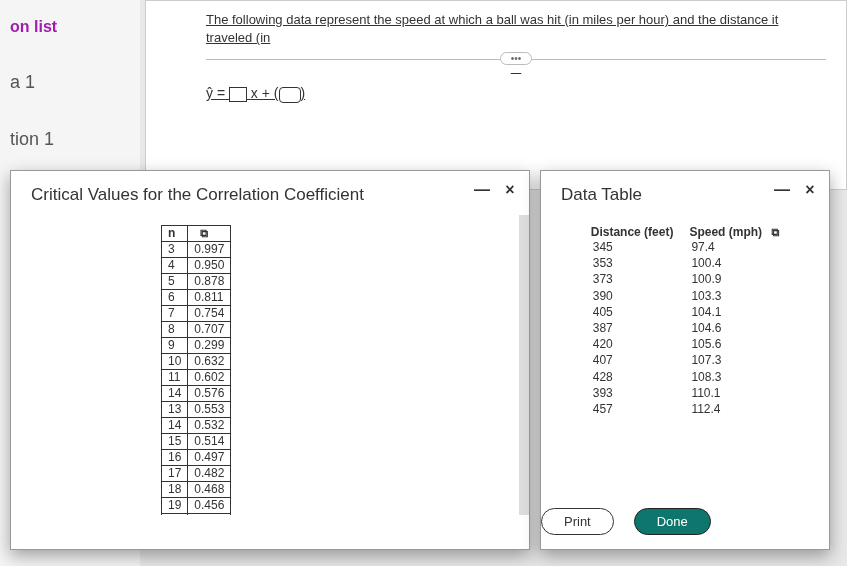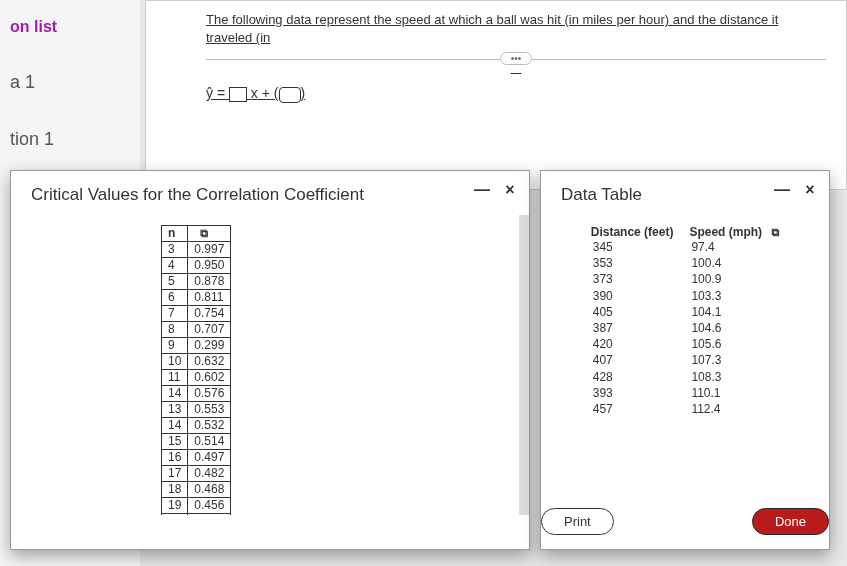--- a/index.html
+++ b/index.html
@@ -125,30 +125,30 @@
       border-collapse: collapse;
       margin: 0 auto;
       font-size: 12px;
       color: #333;
     }
     .data-table th { font-weight: bold; padding: 0 8px; text-align: center; }
     .data-table td { padding: 0 10px; text-align: left; line-height: 1.35; }
     .dialog-footer {
       position: absolute;
       bottom: 14px; left: 0; right: 0;
-      display: flex; justify-content: space-between; gap: 28px;
+      display: flex; justify-content: flex-start; gap: 20px;
     }
     .btn {
       border: 1px solid #333;
       padding: 5px 22px;
       border-radius: 18px;
       font-size: 13px;
       cursor: pointer;
     }
-    .btn-done { background: #b91c1c; color: #fff; border-color: #222; }
+    .btn-done { background: #0f766e; color: #fff; border-color: #222; }
     .copy-icon { font-size: 11px; margin-left: 6px; cursor:pointer; }
   </style>
 </head>
 <body>
 
 <div class="sidebar">
   <div class="sidebar-item">on list</div>
   <div class="sidebar-item sidebar-sub">a 1</div>
   <div class="sidebar-item sidebar-sub">tion 1</div>
 </div>

